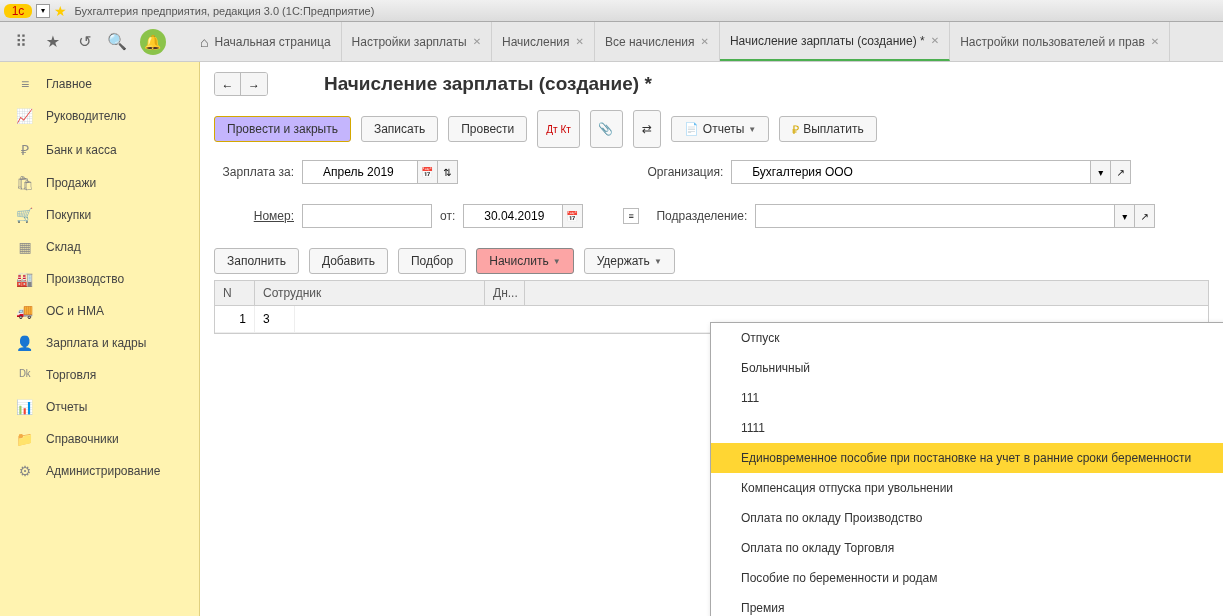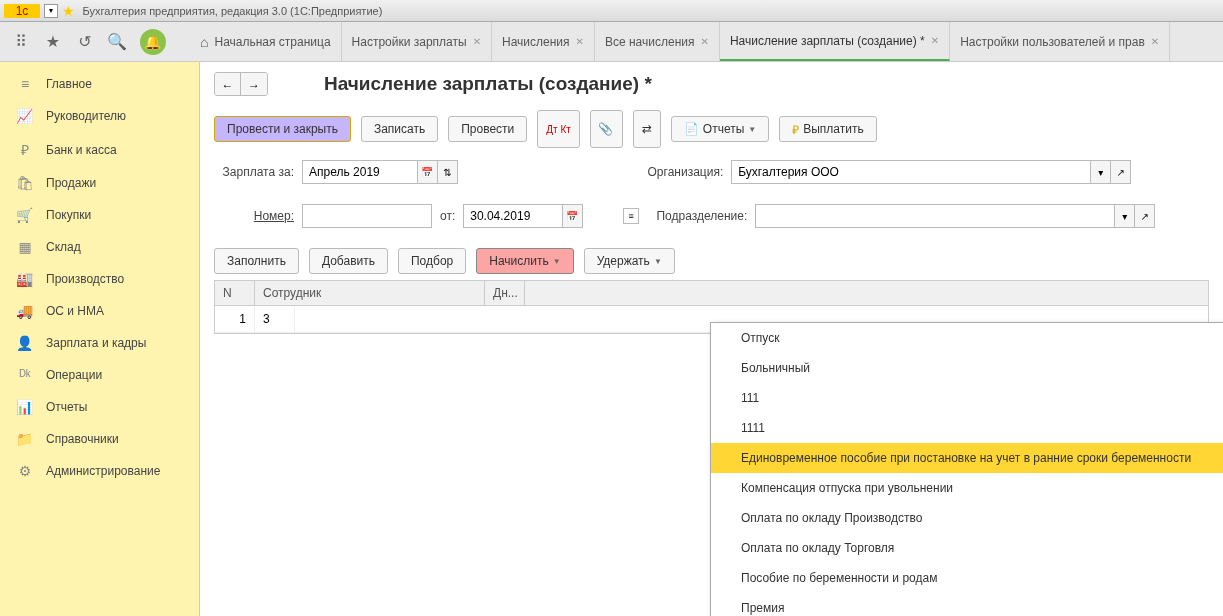--- a/index.html
+++ b/index.html
@@ -1,19 +1,19 @@
 <!DOCTYPE html>
 <html><head>
 <meta charset="utf-8">
 <style>
 * { box-sizing: border-box; margin: 0; padding: 0; font-family: Arial, sans-serif; font-size: 12px; }
 body { background: #e8e8e8; width: 1223px; height: 616px; overflow: hidden; }
 
 .titlebar { height: 22px; background: linear-gradient(#f0f0f0, #dcdcdc); border-bottom: 1px solid #aaa; display: flex; align-items: center; padding: 0 4px; gap: 4px; }
-.titlebar .ico { width: 36px; height: 14px; background: #ffcc00; border-radius: 0; display:flex; align-items:center; justify-content:center; font-size:12px; color:#c00;}
+.titlebar .ico { width: 28px; height: 14px; background: #ffcc00; border-radius: 6px; display:flex; align-items:center; justify-content:center; font-size:12px; color:#c00;}
 .titlebar .dd { width: 14px; height: 14px; border: 1px solid #999; background: #fff; display:flex;align-items:center;justify-content:center;font-size:8px;}
 .titlebar .star { color:#ffcc00; font-size:14px;}
 .titlebar-text { color: #555; font-size: 11px; margin-left: 4px; }
 
 .toolbar { height: 40px; background: #e8e8e8; border-bottom: 1px solid #ccc; display: flex; align-items: center; padding: 0 12px; gap: 14px; }
 .toolbar .icn { width: 18px; height: 18px; color: #666; display:flex;align-items:center;justify-content:center;font-size:16px; cursor:pointer;}
 .toolbar .bell { width: 26px; height: 26px; background: #8bc34a; border-radius: 50%; display:flex;align-items:center;justify-content:center;color:#fff;font-size:14px;}
 .tabs { display: flex; align-items: center; height: 100%; margin-left: 10px; }
 .tab { display: flex; align-items: center; gap: 6px; padding: 0 10px; height: 100%; border-right: 1px solid #d0d0d0; color: #555; cursor:pointer;}
 .tab.home .hico { font-size: 14px; }
@@ -34,21 +34,21 @@
 .page-title { font-size: 19px; color: #333; margin-left: 40px;}
 
 .action-row { display: flex; align-items: center; gap: 10px; margin-bottom: 12px; }
 .btn { height: 26px; padding: 0 12px; background: #f7f7f7; border: 1px solid #bbb; border-radius: 3px; color: #333; cursor:pointer; display:flex;align-items:center;gap:4px;}
 .btn.primary { background: #c4b5fd; border-color: #d4a800; font-weight: normal; }
 .btn.icon-only { padding: 18px 8px; }
 .btn .dd-arrow { font-size: 8px; color:#666; }
 
 .form-row { display: flex; align-items: center; gap: 8px; margin-bottom: 10px; }
 .form-row label { color: #444; }
-.input { height: 24px; border: 1px solid #bbb; background: #fff; padding: 0 6px; display:flex;align-items:center;}
+.input { height: 24px; border: 1px solid #bbb; background: #fff; padding: 0 20px; display:flex;align-items:center;}
 .input-group { display: flex; }
 .input-group .addon { width: 20px; height: 24px; border: 1px solid #bbb; border-left: none; background: #f5f5f5; display:flex;align-items:center;justify-content:center;font-size:10px;}
 
 .tbl-btns { display: flex; gap: 10px; margin-bottom: 6px; }
 .btn.active-dd { background:#fca5a5; border-color:#888;}
 
 .table { border: 1px solid #ccc; }
 .table-header { display: flex; background: #f0f0f0; border-bottom: 1px solid #ccc; }
 .th { padding: 5px 8px; border-right: 1px solid #ccc; color: #555; }
 .th.n { width: 40px; }
@@ -145,21 +145,21 @@
     <div class="sidebar-item">
         <span class="sic">🚚</span>
         <span>ОС и НМА</span>
       </div>
     <div class="sidebar-item">
         <span class="sic">👤</span>
         <span>Зарплата и кадры</span>
       </div>
     <div class="sidebar-item">
         <span class="sic">ᴰᵏ</span>
-        <span>Операции</span>
+        <span>Торговля</span>
       </div>
     <div class="sidebar-item">
         <span class="sic">📊</span>
         <span>Отчеты</span>
       </div>
     <div class="sidebar-item">
         <span class="sic">📁</span>
         <span>Справочники</span>
       </div>
     <div class="sidebar-item">

